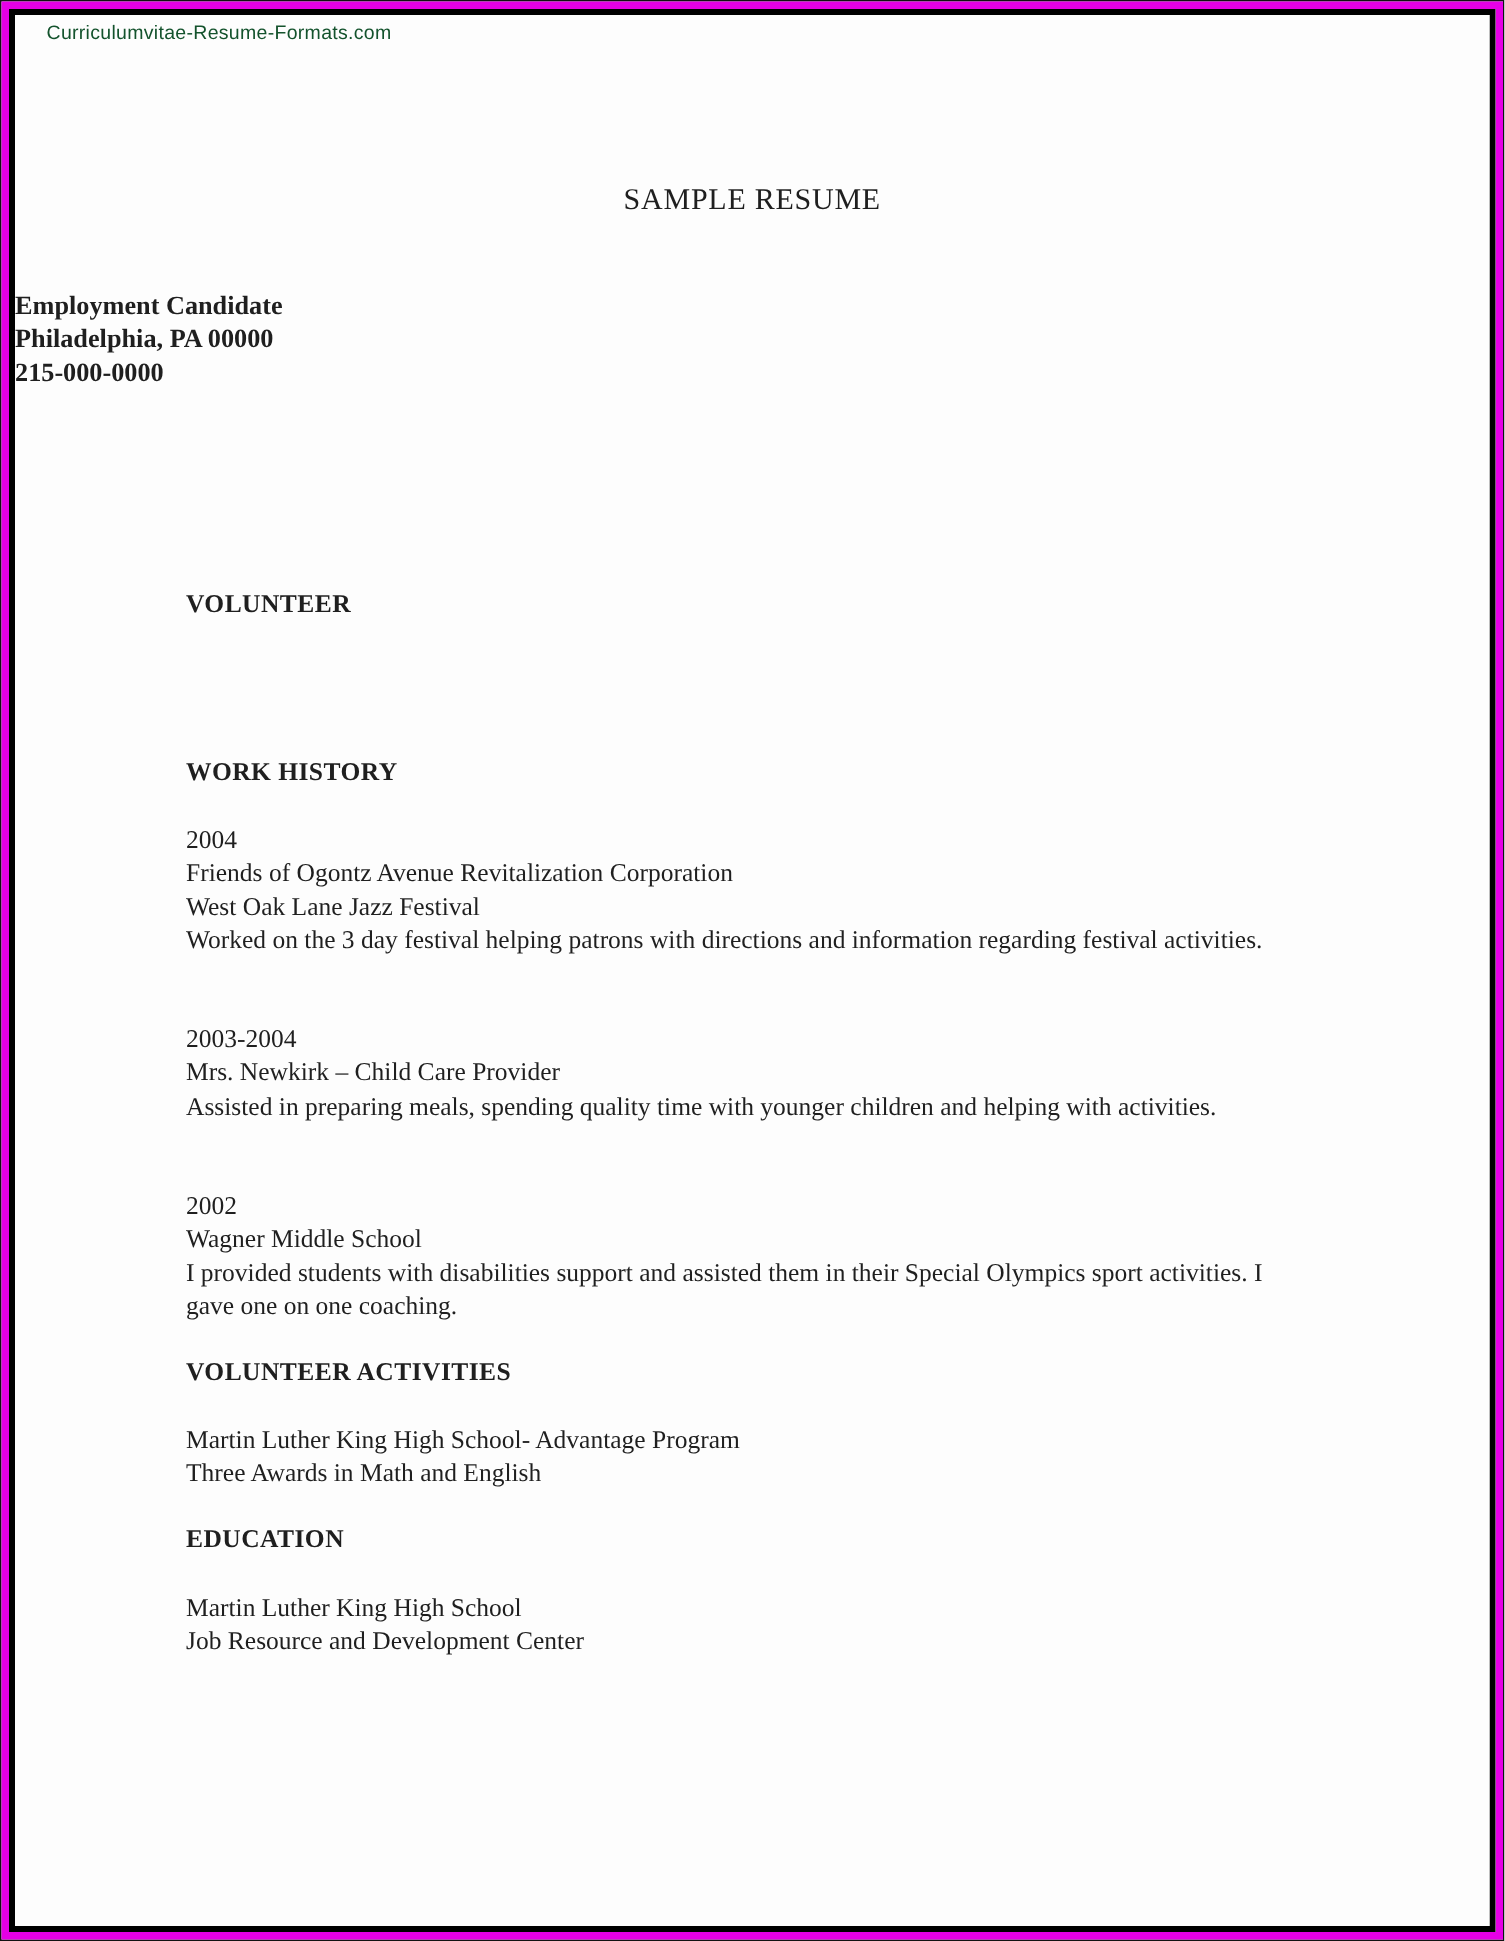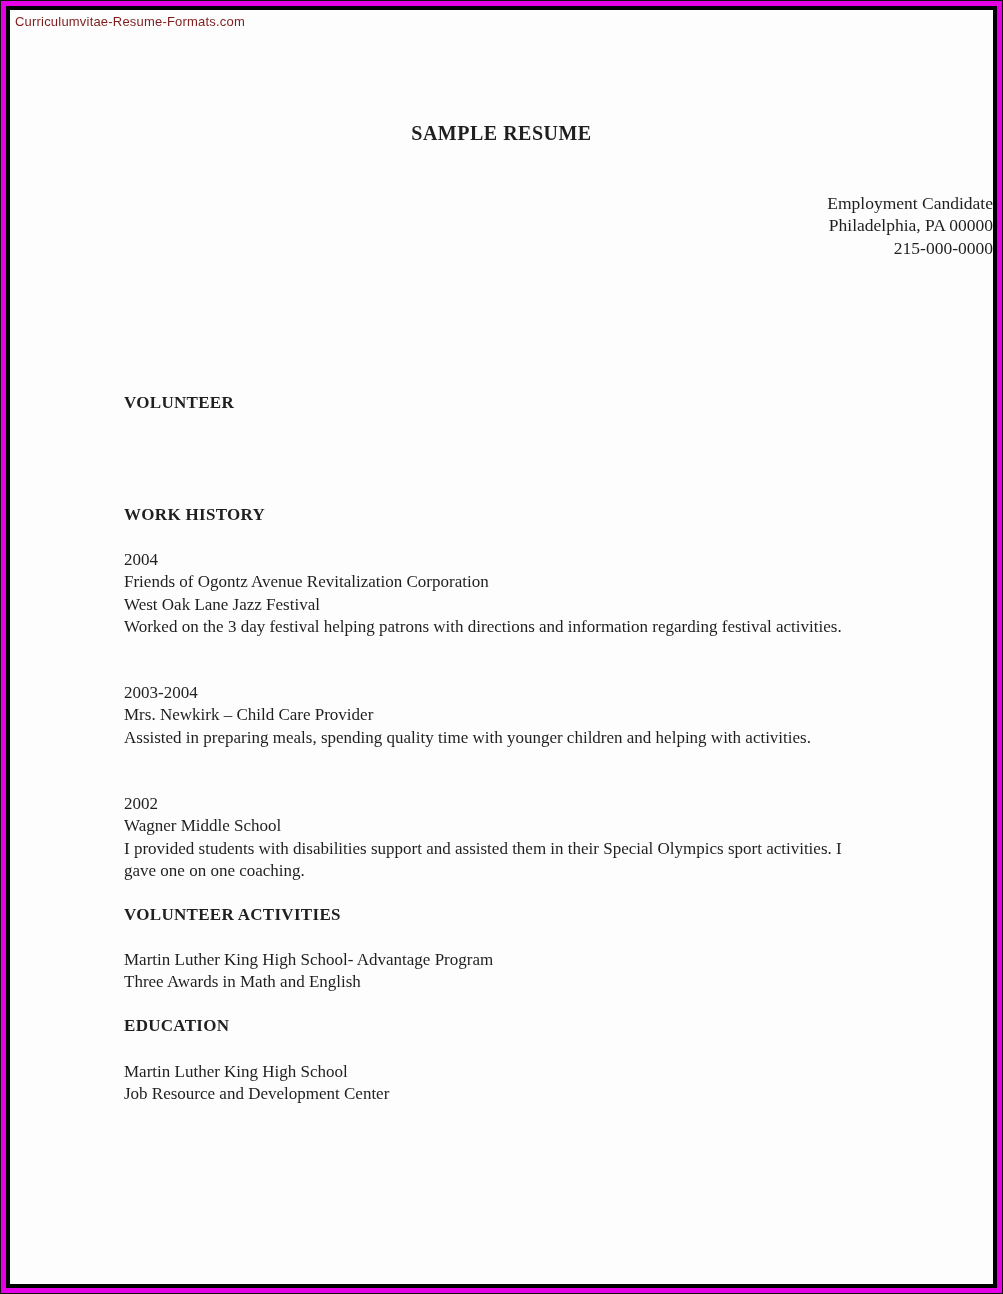--- a/index.html
+++ b/index.html
@@ -35,44 +35,44 @@
     position: relative;
     width: 100%;
     height: 100%;
     background: #fdfdfd;
     color: #1f1f1f;
     overflow: hidden;
   }
   .watermark {
     position: absolute;
     top: 4px;
-    left: 5px;
+    left: 21px;
     font-family: "Liberation Sans", sans-serif;
     font-size: 13px;
-    color: #7f1d1d;
+    color: #14532d;
     letter-spacing: 0.2px;
   }
   .title {
     position: absolute;
     top: 112px;
     left: 0;
     width: 100%;
     text-align: center;
     font-size: 20px;
-    font-weight: bold;
+    font-weight: normal;
     letter-spacing: 0.5px;
   }
   .contact {
     position: absolute;
     top: 182px;
     left: 0;
     width: 100%;
-    text-align: right;
+    text-align: left;
     font-size: 17.5px;
-    font-weight: normal;
+    font-weight: bold;
     line-height: 22.4px;
   }
   .heading {
     position: absolute;
     left: 114px;
     font-size: 17px;
     font-weight: bold;
     letter-spacing: 0.3px;
   }
   .bodytext {

